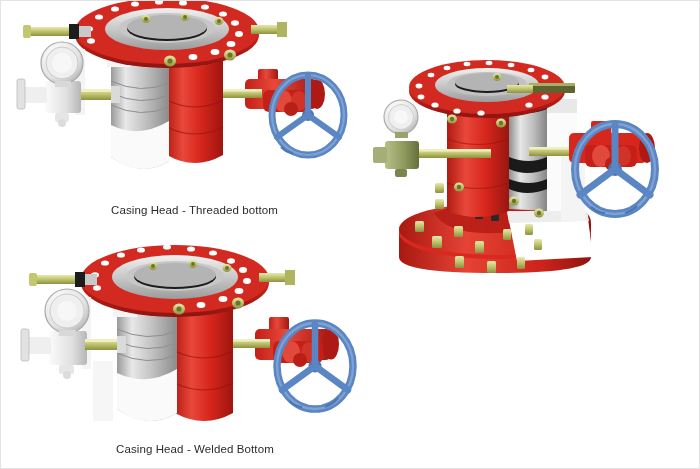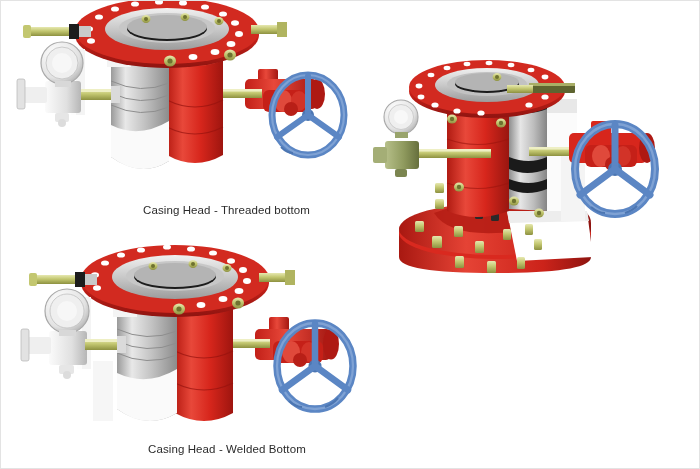--- a/index.html
+++ b/index.html
@@ -20,21 +20,20 @@
   .figure {
     position: absolute;
   }
   .caption {
     position: absolute;
     font-family: "Liberation Sans", sans-serif;
     font-size: 11.5px;
     color: #2b2b2b;
     white-space: nowrap;
     letter-spacing: 0.1px;
-    margin-left: 32px;
   }
   svg { display: block; overflow: visible; }
 </style>
 </head>
 <body>
 
 <div id="page">
 
   <div class="figure" style="left:14px; top:-4px;">
     <svg width="340" height="210" viewBox="0 0 340 210">

